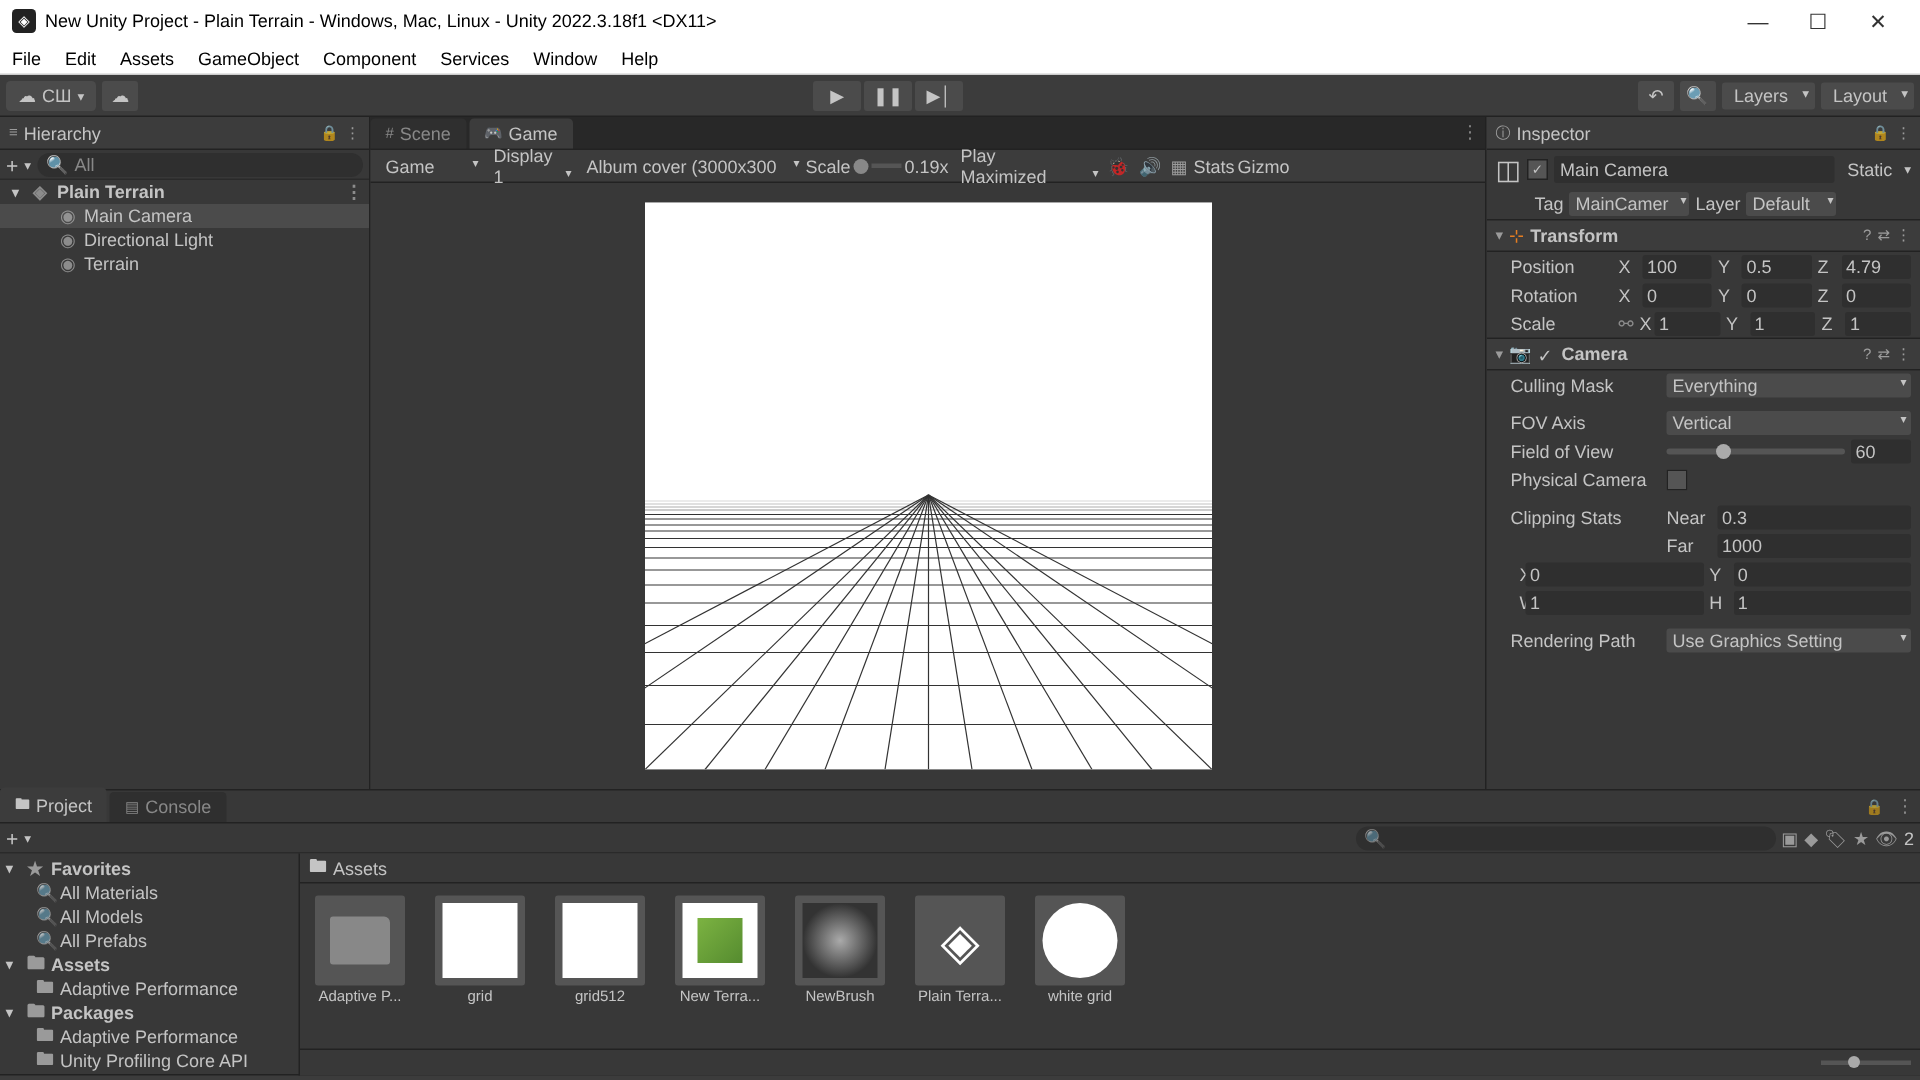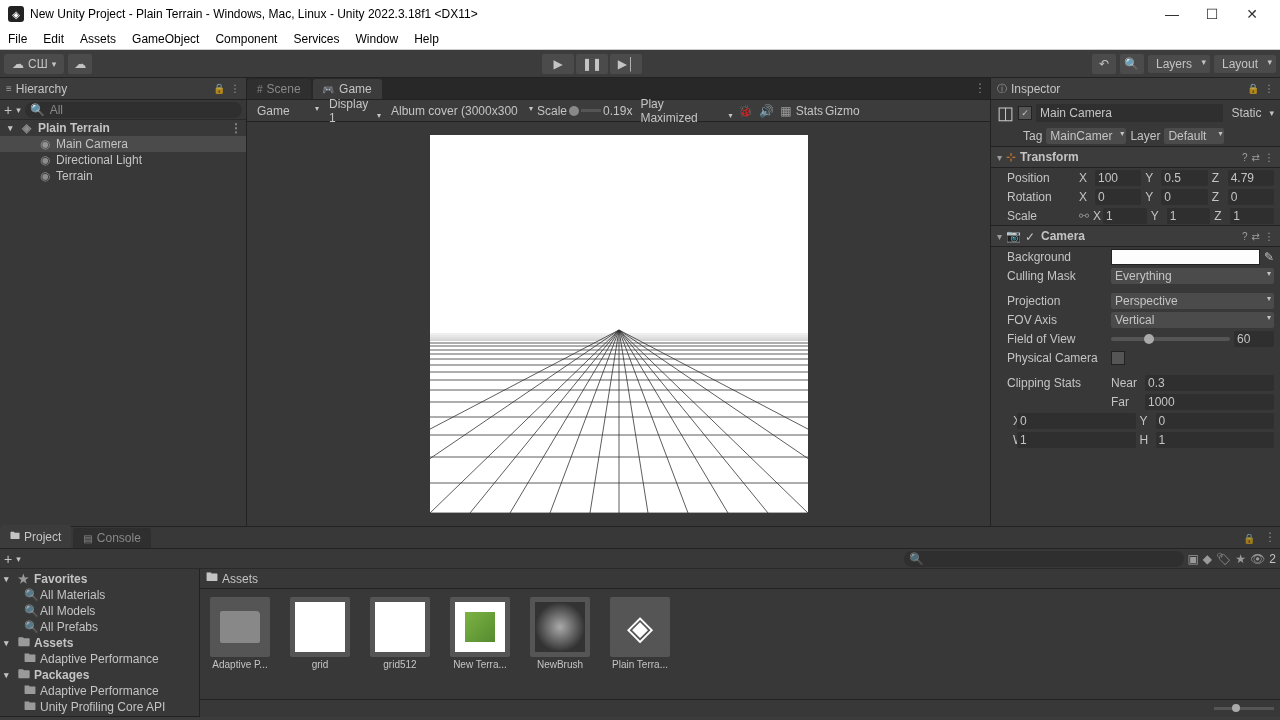--- a/index.html
+++ b/index.html
@@ -315,33 +315,24 @@
       <div class="comp-header">
         <span class="cicn">▾</span>
           <span style="color:#4a90d9;">📷</span>
         <div class="checkbox" style="width:12px;height:12px;">✓</div>
         <span class="cname">Camera</span>
         <span class="cicn">?</span>
         <span class="cicn">⇄</span>
         <span class="cicn">⋮</span>
       </div>
       <div class="prop-row">
-          <span class="plabel" style="width:110px;">Background</span>
-          <div class="colorfield"></div>
-          <span>✎</span>
-        </div>
-      <div class="prop-row">
           <span class="plabel" style="width:110px;">Culling Mask</span>
           <div class="fulldrop">Everything</div>
         </div>
       <div style="height:6px;"></div>
-      <div class="prop-row">
-          <span class="plabel" style="width:110px;">Projection</span>
-          <div class="fulldrop">Perspective</div>
-        </div>
       <div class="prop-row">
           <span class="plabel" style="width:110px;">FOV Axis</span>
           <div class="fulldrop">Vertical</div>
         </div>
       <div class="prop-row">
           <span class="plabel" style="width:110px;">Field of View</span>
           <div class="slider">
             <div class="knob" style="left:28%;"></div>
           </div>
           <div class="numfield" style="flex:0 0 40px;">60</div>
@@ -367,20 +358,24 @@
           <span class="axis">Y</span>
           <div class="numfield">0</div>
         </div>
       <div class="prop-row">
           <span class="plabel" style="width:12px;padding-left:16px;">W</span>
           <div class="numfield">1</div>
           <span class="axis">H</span>
           <div class="numfield">1</div>
         </div>
       <div style="height:6px;"></div>
+      <div class="prop-row">
+          <span class="plabel" style="width:110px;">Rendering Path</span>
+          <div class="fulldrop">Use Graphics Setting</div>
+        </div>
 
     </div>
   </div>
 </div>
 
 <div class="bottom">
   <div class="project">
     <div class="proj-tabs">
       <div class="tab">
           <span class="ticn">🖿</span>
@@ -487,20 +482,26 @@
                 <div style="width:50px;height:50px;background:radial-gradient(circle,#aaa 0%,#333 70%);"></div>
               </div>
               <div class="aname">NewBrush</div>
             </div>
             <div class="asset">
               <div class="thumb">
                 <div style="width:44px;height:44px;color:#fff;font-size:34px;display:flex;align-items:center;justify-content:center;">◈</div>
               </div>
               <div class="aname">Plain Terra...</div>
             </div>
+            <div class="asset">
+              <div class="thumb">
+                <div style="width:50px;height:50px;background:#fff;border-radius:50%;"></div>
+              </div>
+              <div class="aname">white grid</div>
+            </div>
           </div>
         <div class="proj-footer">
             <div class="slider">
               <div class="knob"></div>
             </div>
           </div>
       </div>
     </div>
   </div>
 </div>

